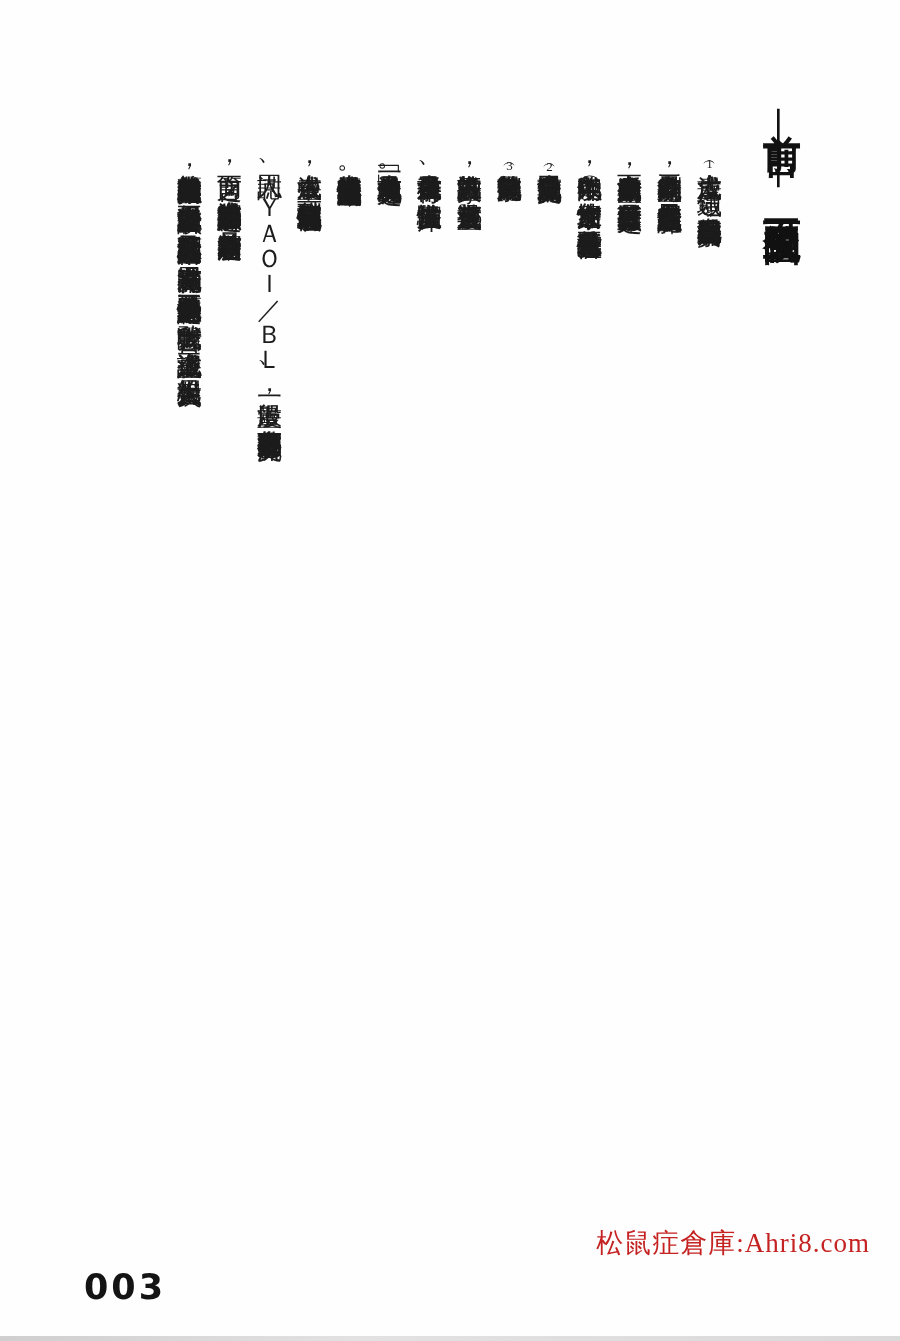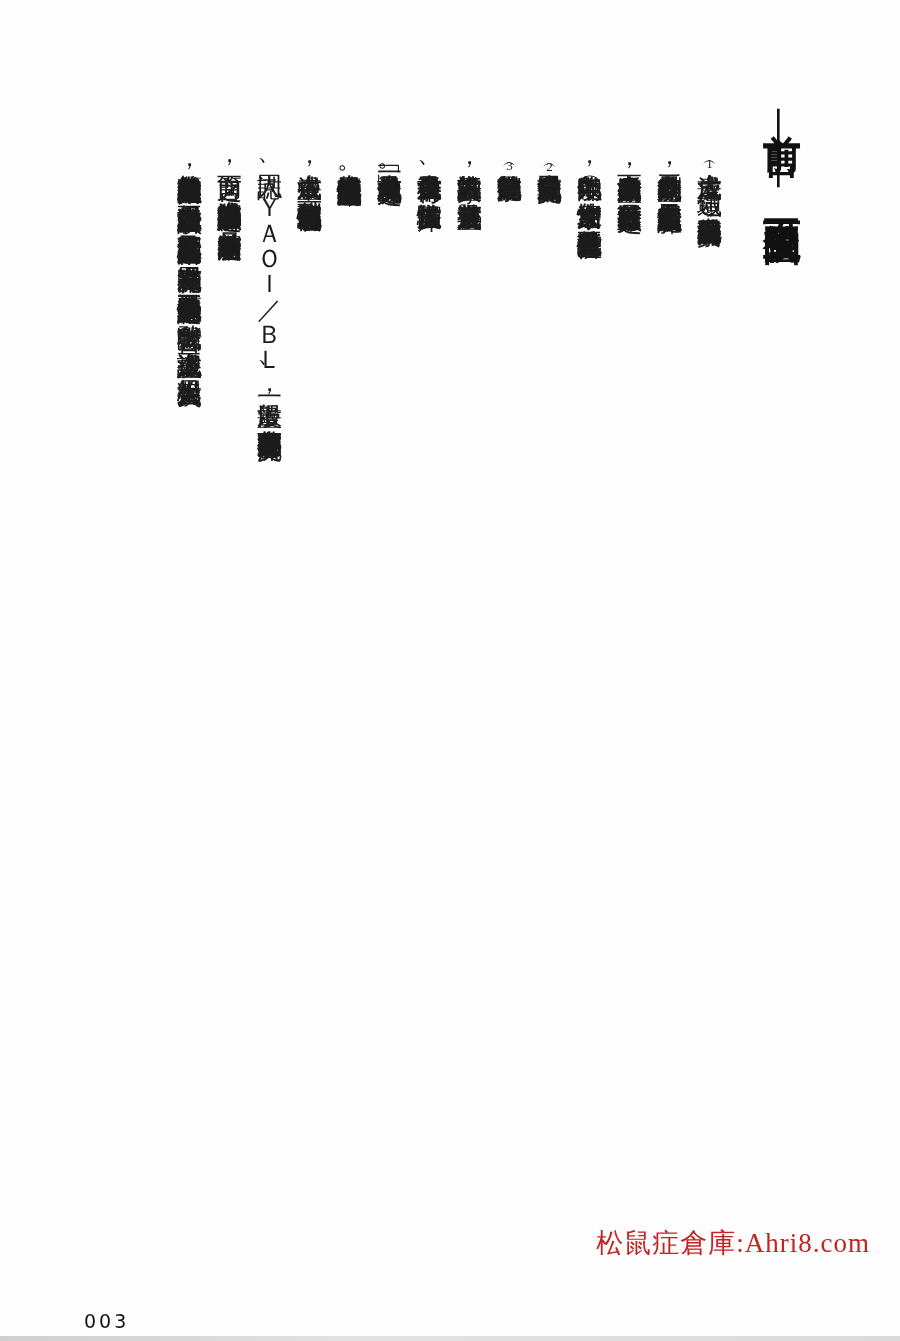--- a/index.html
+++ b/index.html
@@ -45,24 +45,24 @@
   }
   .note {
     font-size: 0.52em;
     text-orientation: upright;
     letter-spacing: 0;
     color: #222;
   }
   .page-number {
     position: absolute;
     left: 84px;
-    top: 1310px;
+    top: 1267px;
     font-family: "DejaVu Sans", "Liberation Sans", sans-serif;
-    font-weight: normal;
-    font-size: 19px;
+    font-weight: bold;
+    font-size: 35px;
     letter-spacing: 3px;
     color: #141414;
   }
   .watermark {
     position: absolute;
     right: 30px;
     top: 1225px;
     font-family: "Liberation Serif", "DejaVu Serif", serif;
     font-size: 27px;
     letter-spacing: 1px;

